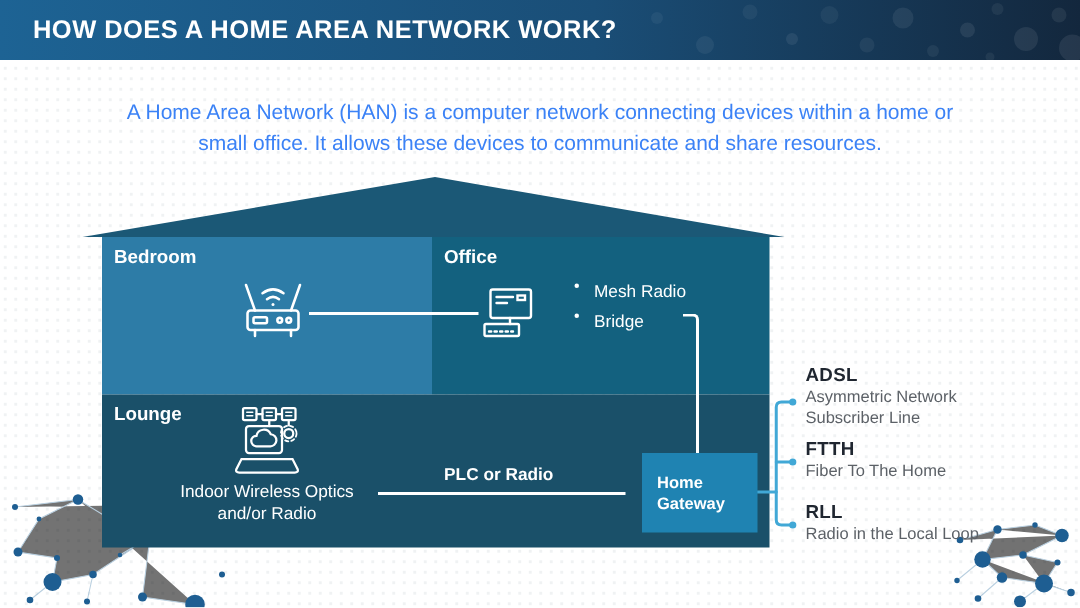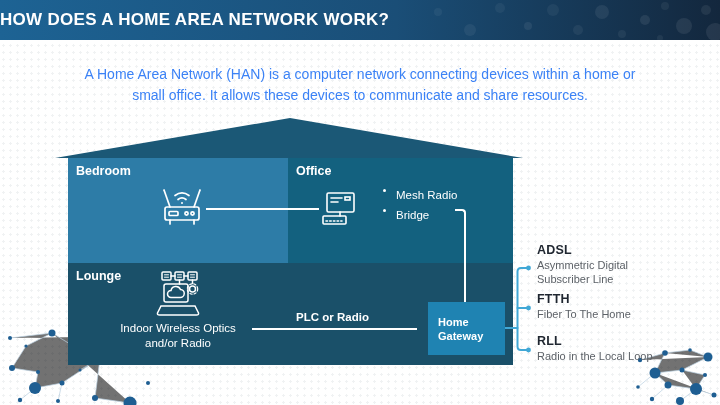--- a/index.html
+++ b/index.html
@@ -8,21 +8,21 @@
   .stage { position:relative; width:720px; height:405px; background:#fff; overflow:hidden; }
   
   .stage::before { content:""; position:absolute; inset:0;
       background-image: radial-gradient(circle, #e3e7ea 1px, transparent 1.2px);
       background-size:7px 7px; opacity:.55; pointer-events:none; z-index:0; }
 
   
   .titlebar { position:absolute; left:0; top:0; width:720px; height:40px; z-index:3;
       background:linear-gradient(90deg, var(--titlebar-left,#1D6394) 0%, #1A4E77 55%, var(--titlebar-right,#13273D) 100%);
       display:flex; align-items:center; }
-  .titlebar h1 { color:#fff; font-size:17px; font-weight:800; letter-spacing:.3px; white-space:nowrap; }
+  .titlebar h1 { color:#fff; font-size:17px; font-weight:800; letter-spacing:.3px; padding-left:22px; white-space:nowrap; }
   .bubbles { position:absolute; right:0; top:0; }
 
   
   .intro { position:absolute; top:64px; left:50%; transform:translateX(-50%);
       width:560px; text-align:center; font-size:14px; line-height:21px; color:#3b82f6; z-index:2; }
 
   
   .roof { position:absolute; left:55px; top:118px; width:0; height:0; z-index:1;
       border-left:235px solid transparent; border-right:233px solid transparent;
       border-bottom:40px solid var(--roof,#1B5876); }
@@ -176,21 +176,21 @@
     <path d="M5 70 H17.5"></path>
     <path d="M27 10 H21 Q17.5 10 17.5 13.5 V88.5 Q17.5 92 21 92 H27"></path>
     <path d="M17.5 50 H27"></path>
     <circle cx="28.5" cy="10" r="2.4" fill="#41A8D6" stroke="none"></circle>
     <circle cx="28.5" cy="50" r="2.4" fill="#41A8D6" stroke="none"></circle>
     <circle cx="28.5" cy="92" r="2.4" fill="#41A8D6" stroke="none"></circle>
   </svg>
 
   <div class="tech tech-adsl">
     <div class="acr">ADSL</div>
-    <div class="desc">Asymmetric Digital Subscriber Line</div>
+    <div class="desc">Asymmetric Network Subscriber Line</div>
   </div>
   <div class="tech tech-ftth">
     <div class="acr">FTTH</div>
     <div class="desc">Fiber To The Home</div>
   </div>
   <div class="tech tech-rll">
     <div class="acr">RLL</div>
     <div class="desc">Radio in the Local Loop</div>
   </div>
 

